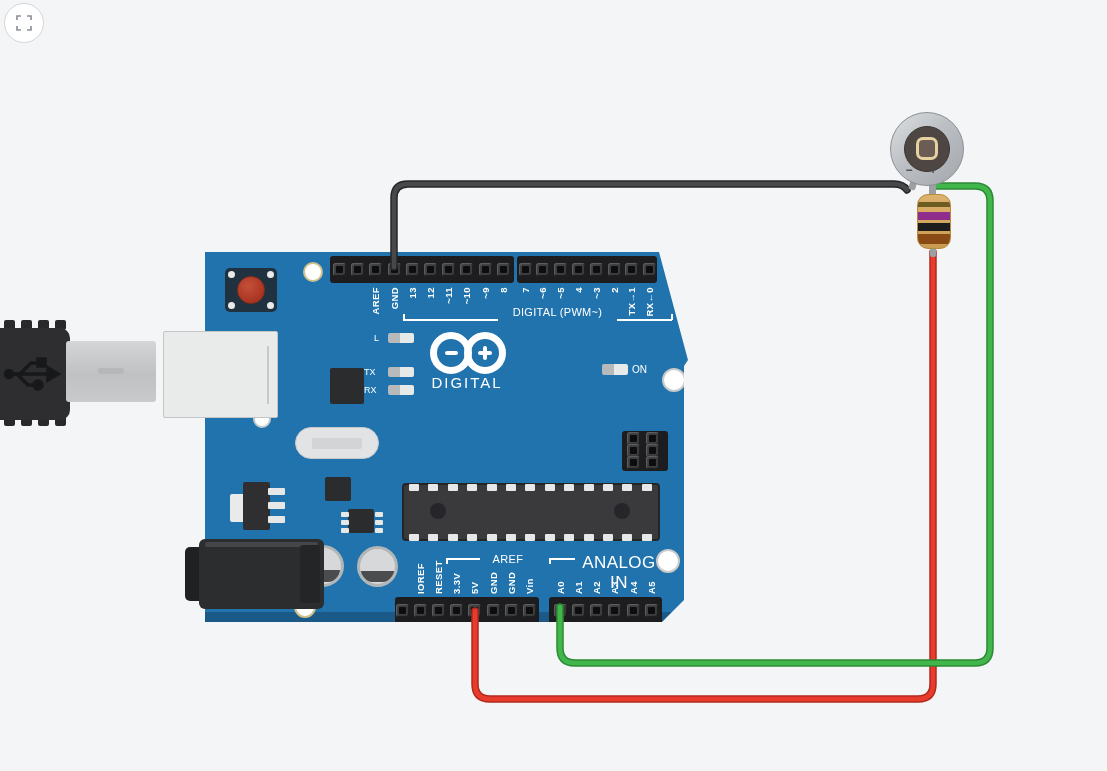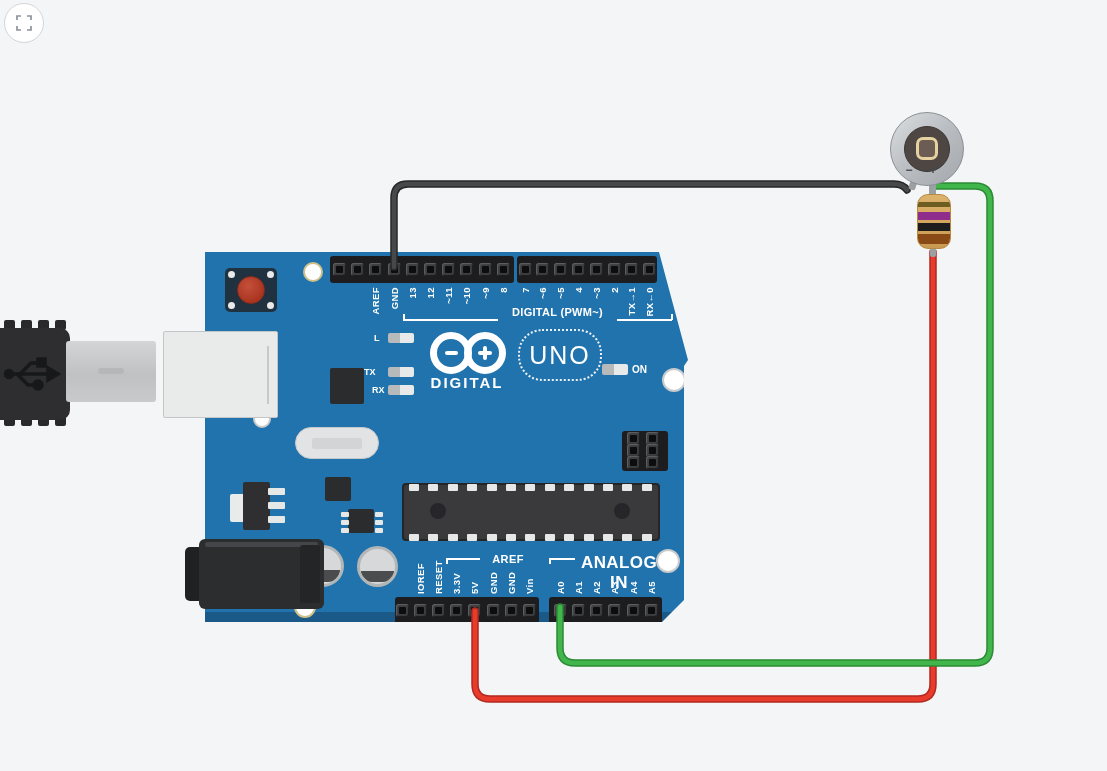--- a/index.html
+++ b/index.html
@@ -21,21 +21,21 @@
   .strip{position:absolute;background:#1d1d20;border-radius:3px;}
   .pin{position:absolute;width:13px;height:13px;background:#3d3e40;border-radius:2.5px;
        box-shadow:inset 1px 1px 1px rgba(255,255,255,.18), inset -1px -1px 1px rgba(0,0,0,.55);}
   .pin::after{content:'';position:absolute;left:3px;top:3px;width:7px;height:7px;background:#0d0d0e;border-radius:1px;}
 
   .vlabel{position:absolute;color:#fff;font-size:9.5px;font-weight:bold;letter-spacing:.4px;
           white-space:nowrap;transform-origin:0 0;line-height:11px;}
   .vlabel.topside{transform:rotate(-90deg) translateX(-100%);}
   .vlabel.bottomside{transform:rotate(-90deg);}
 
-  .silk{position:absolute;color:#fff;font-weight:bold;}
+  .silk{position:absolute;color:#fff;font-weight:normal;}
   .silkline{position:absolute;background:#fff;}
 
   .ledbar{position:absolute;width:26px;height:10px;border-radius:2px;
           background:linear-gradient(90deg,#b6babb 0 45%,#e8eaea 45%);}
 
   .logo-ring{position:absolute;width:42px;height:42px;border:7px solid #fff;border-radius:50%;box-sizing:border-box;}
   .uno-pill{position:absolute;left:313px;top:77px;width:80px;height:48px;border:2px dotted #eef2f5;
             border-radius:24px;color:#fff;font-size:25px;letter-spacing:2px;display:flex;
             align-items:center;justify-content:center;}
 
@@ -105,32 +105,29 @@
     <div class="silk" style="left:295px;top:54px;width:115px;text-align:center;font-size:11px;letter-spacing:.3px;">DIGITAL (PWM~)</div>
     <div class="silkline" style="left:198px;top:67px;width:95px;height:1.5px;"></div>
     <div class="silkline" style="left:198px;top:62px;width:1.5px;height:6px;"></div>
     <div class="silkline" style="left:412px;top:67px;width:55px;height:1.5px;"></div>
     <div class="silkline" style="left:466px;top:62px;width:1.5px;height:6px;"></div>
 
     <div class="silk" style="left:169px;top:81px;font-size:9px;">L</div>
     <div class="ledbar" style="left:183px;top:81px;"></div>
     <div class="silk" style="left:159px;top:115px;font-size:9px;">TX</div>
     <div class="ledbar" style="left:183px;top:115px;"></div>
-    <div class="silk" style="left:159px;top:133px;font-size:9px;padding-left:8px;">RX</div>
+    <div class="silk" style="left:159px;top:133px;font-size:9px;">RX</div>
     <div class="ledbar" style="left:183px;top:133px;"></div>
 
     <div class="logo-ring" style="left:225px;top:80px;"></div>
     <div class="logo-ring" style="left:259px;top:80px;"></div>
     <div class="silkline" style="left:240px;top:99px;width:13px;height:4px;border-radius:2px;"></div>
     <div class="silkline" style="left:273px;top:99px;width:14px;height:4px;border-radius:2px;"></div>
     <div class="silkline" style="left:278px;top:94px;width:4px;height:14px;border-radius:2px;"></div>
     <div class="silk" style="left:212px;top:122px;width:100px;text-align:center;font-size:15px;letter-spacing:2px;">DIGITAL</div>
-    <div class="uno-pill">
-      <span>UNO</span>
-    </div>
 
     <div class="ledbar" style="left:397px;top:112px;width:26px;height:11px;"></div>
     <div class="silk" style="left:427px;top:112px;font-size:10px;">ON</div>
 
     <div class="reset-btn">
       <div class="screw" style="left:3px;top:3px;"></div>
       <div class="screw" style="right:3px;top:3px;"></div>
       <div class="screw" style="left:3px;bottom:3px;"></div>
       <div class="screw" style="right:3px;bottom:3px;"></div>
       <div class="reset-cap"></div>

